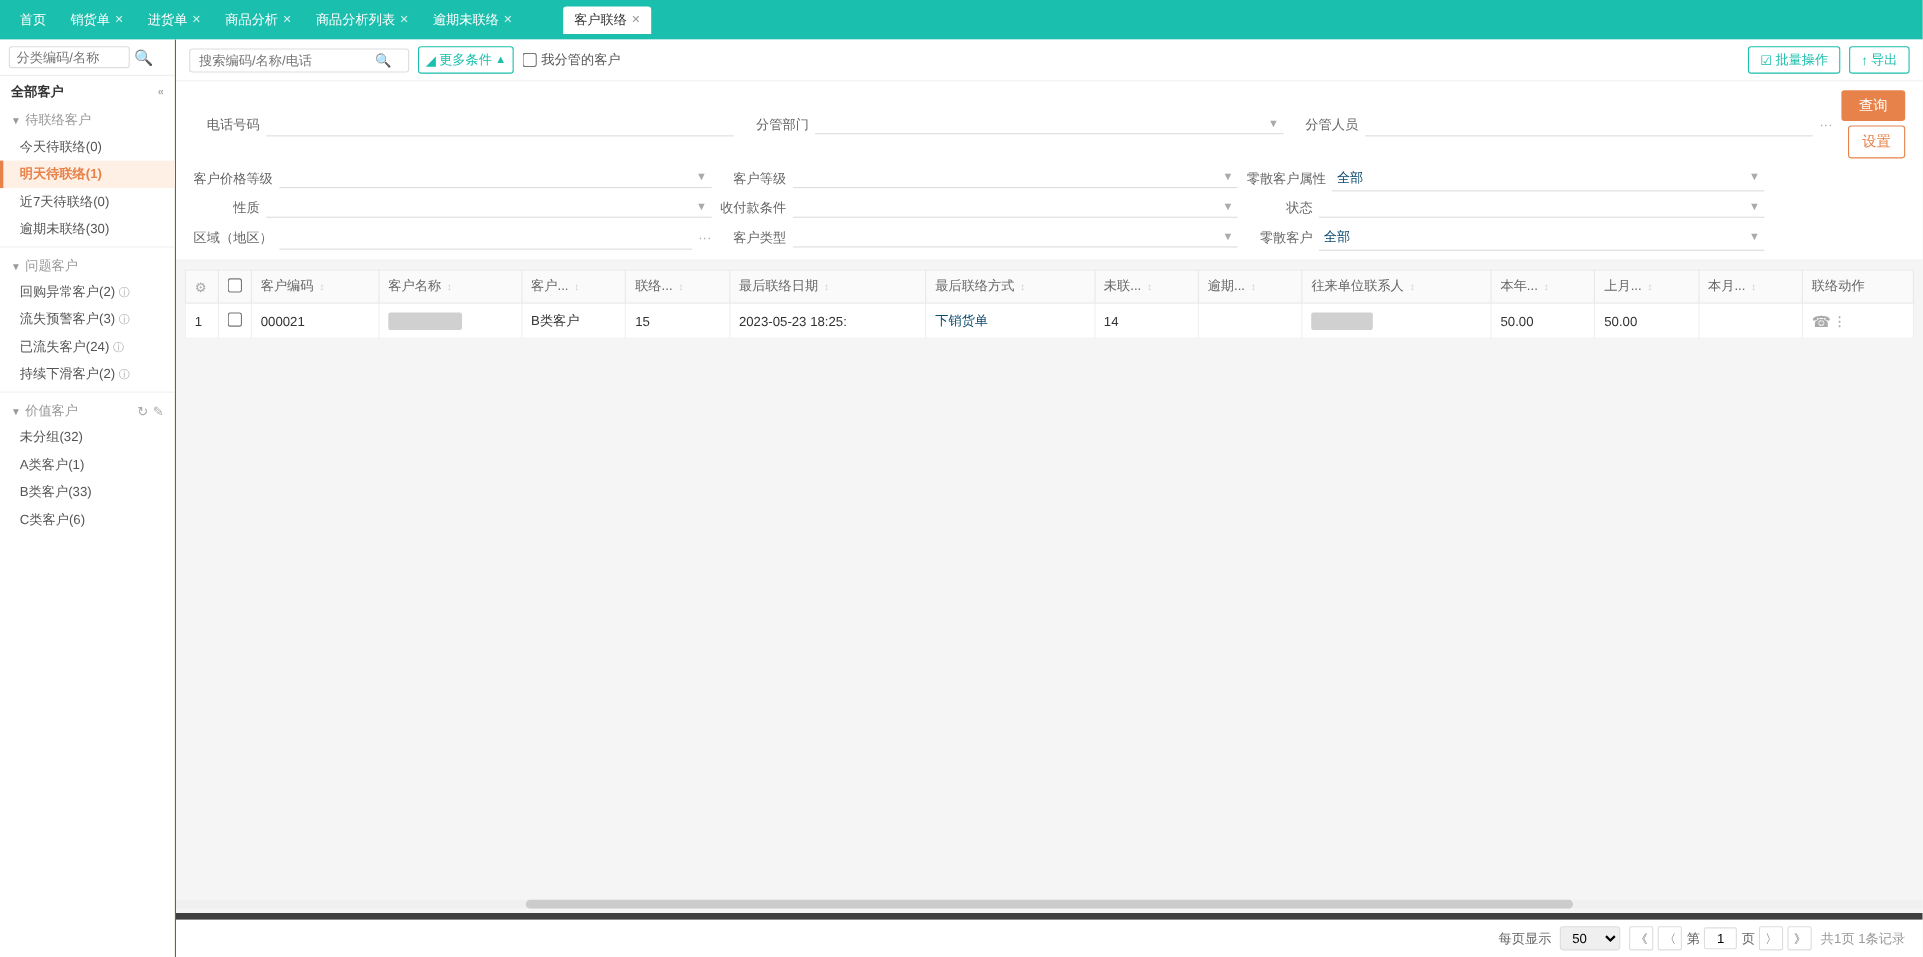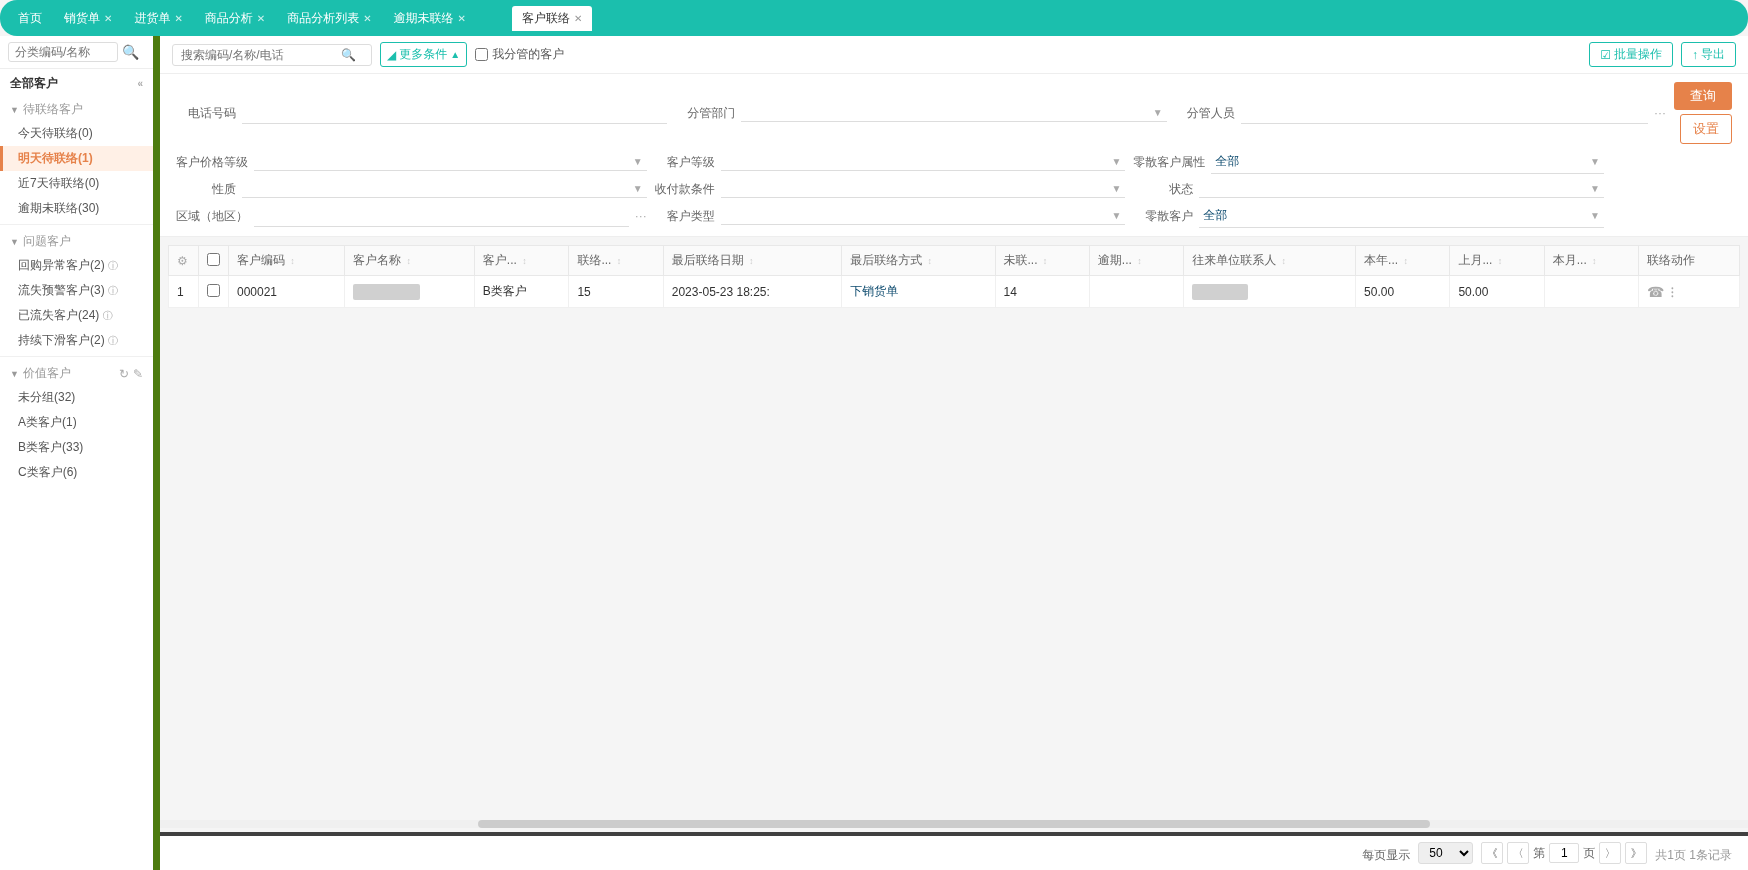--- a/index.html
+++ b/index.html
@@ -6,21 +6,20 @@
     body { background: #f5f5f5; min-height: 870px; }
 
     
     .top-nav {
       background: #1bbfad;
       height: 36px;
       display: flex;
       align-items: center;
       padding: 0 8px;
       gap: 2px;
-      border-radius: 17px;
     }
     .nav-item {
       color: #fff;
       padding: 4px 10px;
       cursor: pointer;
       border-radius: 3px 3px 0 0;
       white-space: nowrap;
       font-size: 13px;
       display: flex;
       align-items: center;
@@ -33,21 +32,21 @@
     
     .main-layout {
       display: flex;
       height: calc(870px - 36px);
     }
 
     
     .sidebar {
       width: 160px;
       background: #fff;
-      border-right: 7px solid #4d7c0f;
+      border-right: 1px solid #4d7c0f;
       overflow-y: auto;
       flex-shrink: 0;
     }
     .sidebar-search {
       display: flex;
       align-items: center;
       padding: 6px 8px;
       border-bottom: 1px solid #eee;
     }
     .sidebar-search input {
@@ -273,24 +272,24 @@
       white-space: nowrap;
     }
     .td-link { color: #0c4a6e; cursor: pointer; text-decoration: none; }
     .action-icons { display: flex; gap: 6px; align-items: center; }
     .action-icon { color: #aaa; cursor: pointer; font-size: 14px; }
     .settings-icon-cell { color: #aaa; cursor: pointer; }
 
     
     .table-footer {
       background: #fff;
-      border-top: 4px solid #404040;
+      border-top: 6px solid #404040;
       padding: 6px 16px;
       display: flex;
-      align-items: flex-end;
+      align-items: center;
       justify-content: flex-end;
       gap: 8px;
       flex-shrink: 0;
     }
     .footer-label { color: #666; }
     .footer-select {
       border: 1px solid #ddd;
       border-radius: 3px;
       padding: 2px 6px;
       font-size: 12px;

